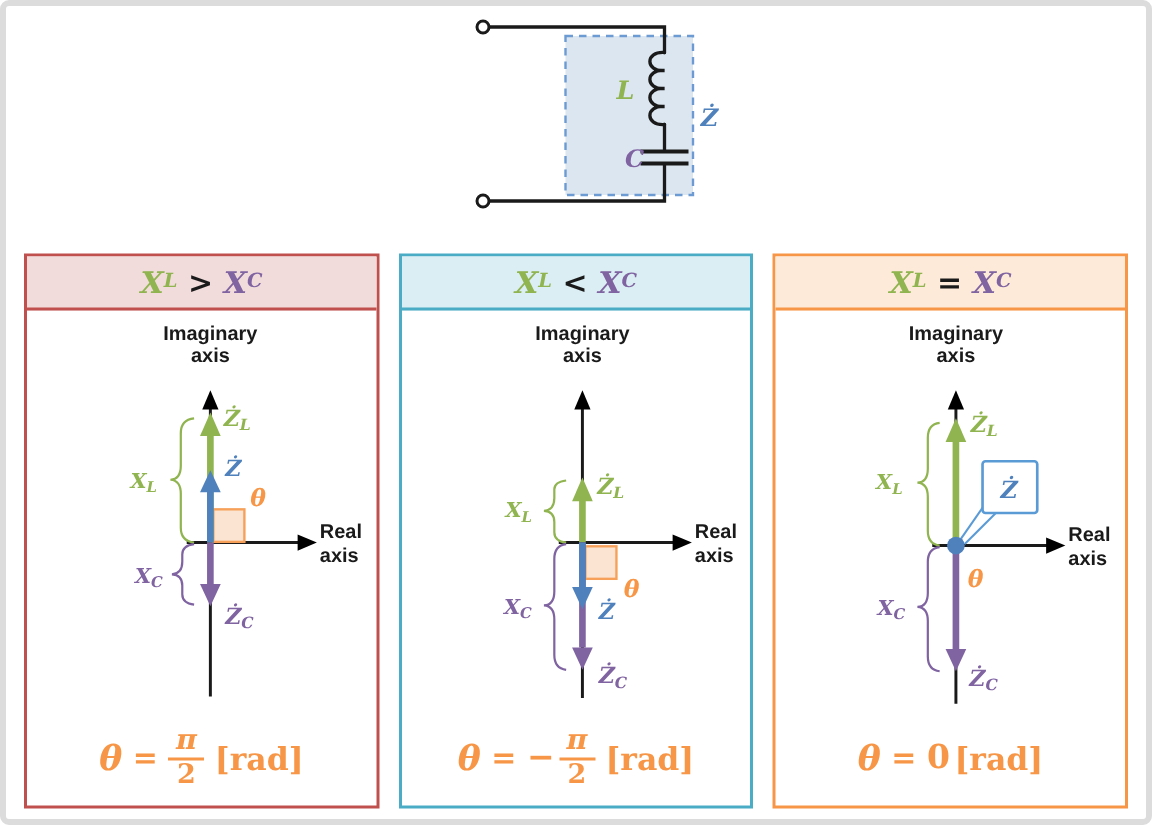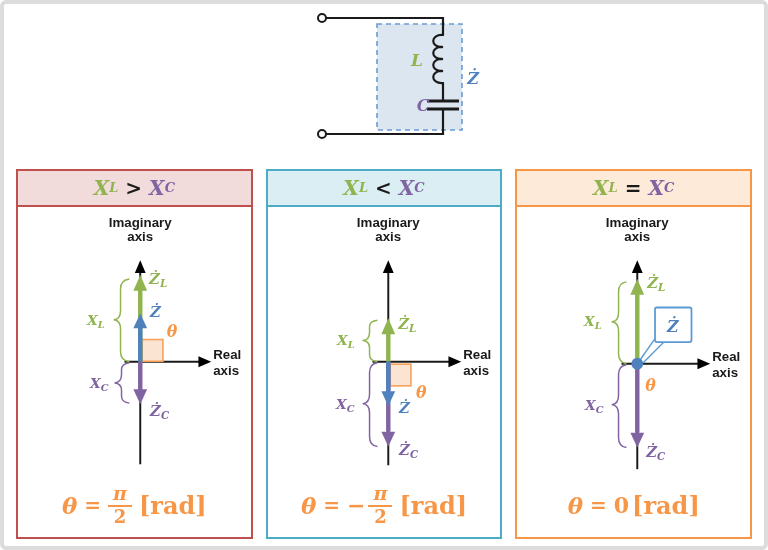--- a/index.html
+++ b/index.html
@@ -46,21 +46,21 @@
   
   .formula{flex:1;display:flex;align-items:center;justify-content:center;gap:7px;
     color:#f79646;font-family:"DejaVu Serif",serif;font-weight:bold;padding-bottom:6px;}
   .f-th{font-style:italic;font-size:23px;}
   .f-eq{font-size:20px;}
   .f-sign{font-size:22px;}
   .frac{display:inline-flex;flex-direction:column;align-items:center;line-height:1.05;}
   .frac .num{font-style:italic;font-size:19px;padding:0 5px 1px;border-bottom:2.5px solid #f79646;}
   .frac .den{font-size:18px;padding-top:1px;}
   .f-val{font-size:22px;}
-  .f-unit{font-size:24px;}
+  .f-unit{font-size:21px;}
   .tight{margin-left:-4px;}
 </style>
 </head>
 <body>
 
 <div class="page">
 
   <svg class="circuit" width="205" height="138" viewBox="0 0 205 138">
     <rect class="zbox" x="77" y="16" width="85" height="106"></rect>
     <path class="wire" d="M26,10 H143 V27"></path>

